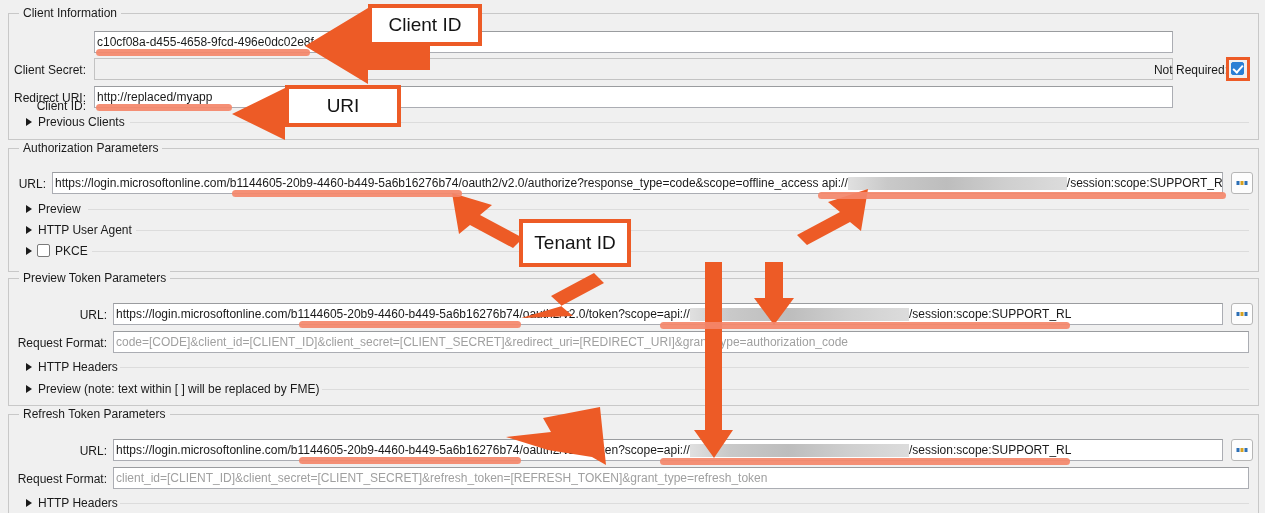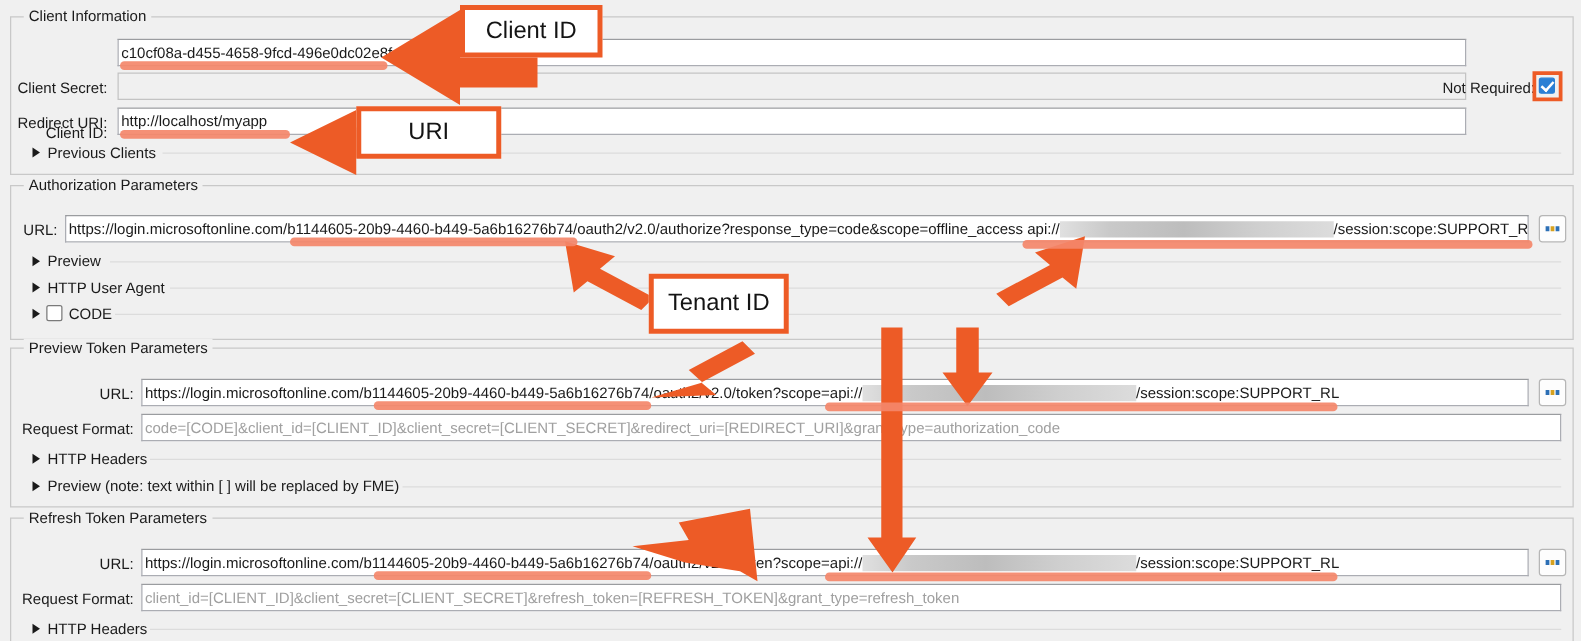--- a/index.html
+++ b/index.html
@@ -121,21 +121,21 @@
   <div class="lbl" style="left:0px;top:62px;width:86px;">Client Secret:</div>
   <div class="field disabled" style="left:94px;top:58px;width:1079px;height:22px;">
     <span class="txt"></span>
   </div>
 
   <div class="lbl" style="left:1148px;top:62px;width:80px;">Not Required:</div>
   <div class="cb checked" style="left:1231px;top:62px;"></div>
 
   <div class="lbl" style="left:0px;top:90px;width:86px;">Redirect URI:</div>
   <div class="field" style="left:94px;top:86px;width:1079px;height:22px;">
-    <span class="txt">http://localhost/myapp</span>
+    <span class="txt">http://replaced/myapp</span>
   </div>
 
   <div class="tri" style="left:26px;top:118px;"></div>
   <div class="tri-label" style="left:38px;top:115px;">Previous Clients</div>
   <div class="hair" style="left:130px;top:122px;width:1119px;"></div>
 
   <div class="group" style="left:8px;top:148px;width:1249px;height:122px;">
     <span class="group-title">Authorization Parameters</span>
   </div>
 
@@ -154,21 +154,21 @@
   <div class="tri" style="left:26px;top:205px;"></div>
   <div class="tri-label" style="left:38px;top:202px;">Preview</div>
   <div class="hair" style="left:88px;top:209px;width:1161px;"></div>
 
   <div class="tri" style="left:26px;top:226px;"></div>
   <div class="tri-label" style="left:38px;top:223px;">HTTP User Agent</div>
   <div class="hair" style="left:136px;top:230px;width:1113px;"></div>
 
   <div class="tri" style="left:26px;top:247px;"></div>
   <div class="cb" style="left:37px;top:244px;"></div>
-  <div class="tri-label" style="left:55px;top:244px;">CODE</div>
+  <div class="tri-label" style="left:55px;top:244px;">PKCE</div>
   <div class="hair" style="left:92px;top:251px;width:1157px;"></div>
 
   <div class="group" style="left:8px;top:278px;width:1249px;height:126px;">
     <span class="group-title">Preview Token Parameters</span>
   </div>
 
   <div class="lbl" style="left:0px;top:307px;width:107px;">URL:</div>
   <div class="field" style="left:113px;top:303px;width:1110px;height:22px;">
     <span class="txt">https://login.microsoftonline.com/b1144605-20b9-4460-b449-5a6b16276b74/oauth2/v2.0/token?scope=api://</span><span class="redact" style="width:219px;"></span><span class="txt">/session:scope:SUPPORT_RL</span>
   </div>

